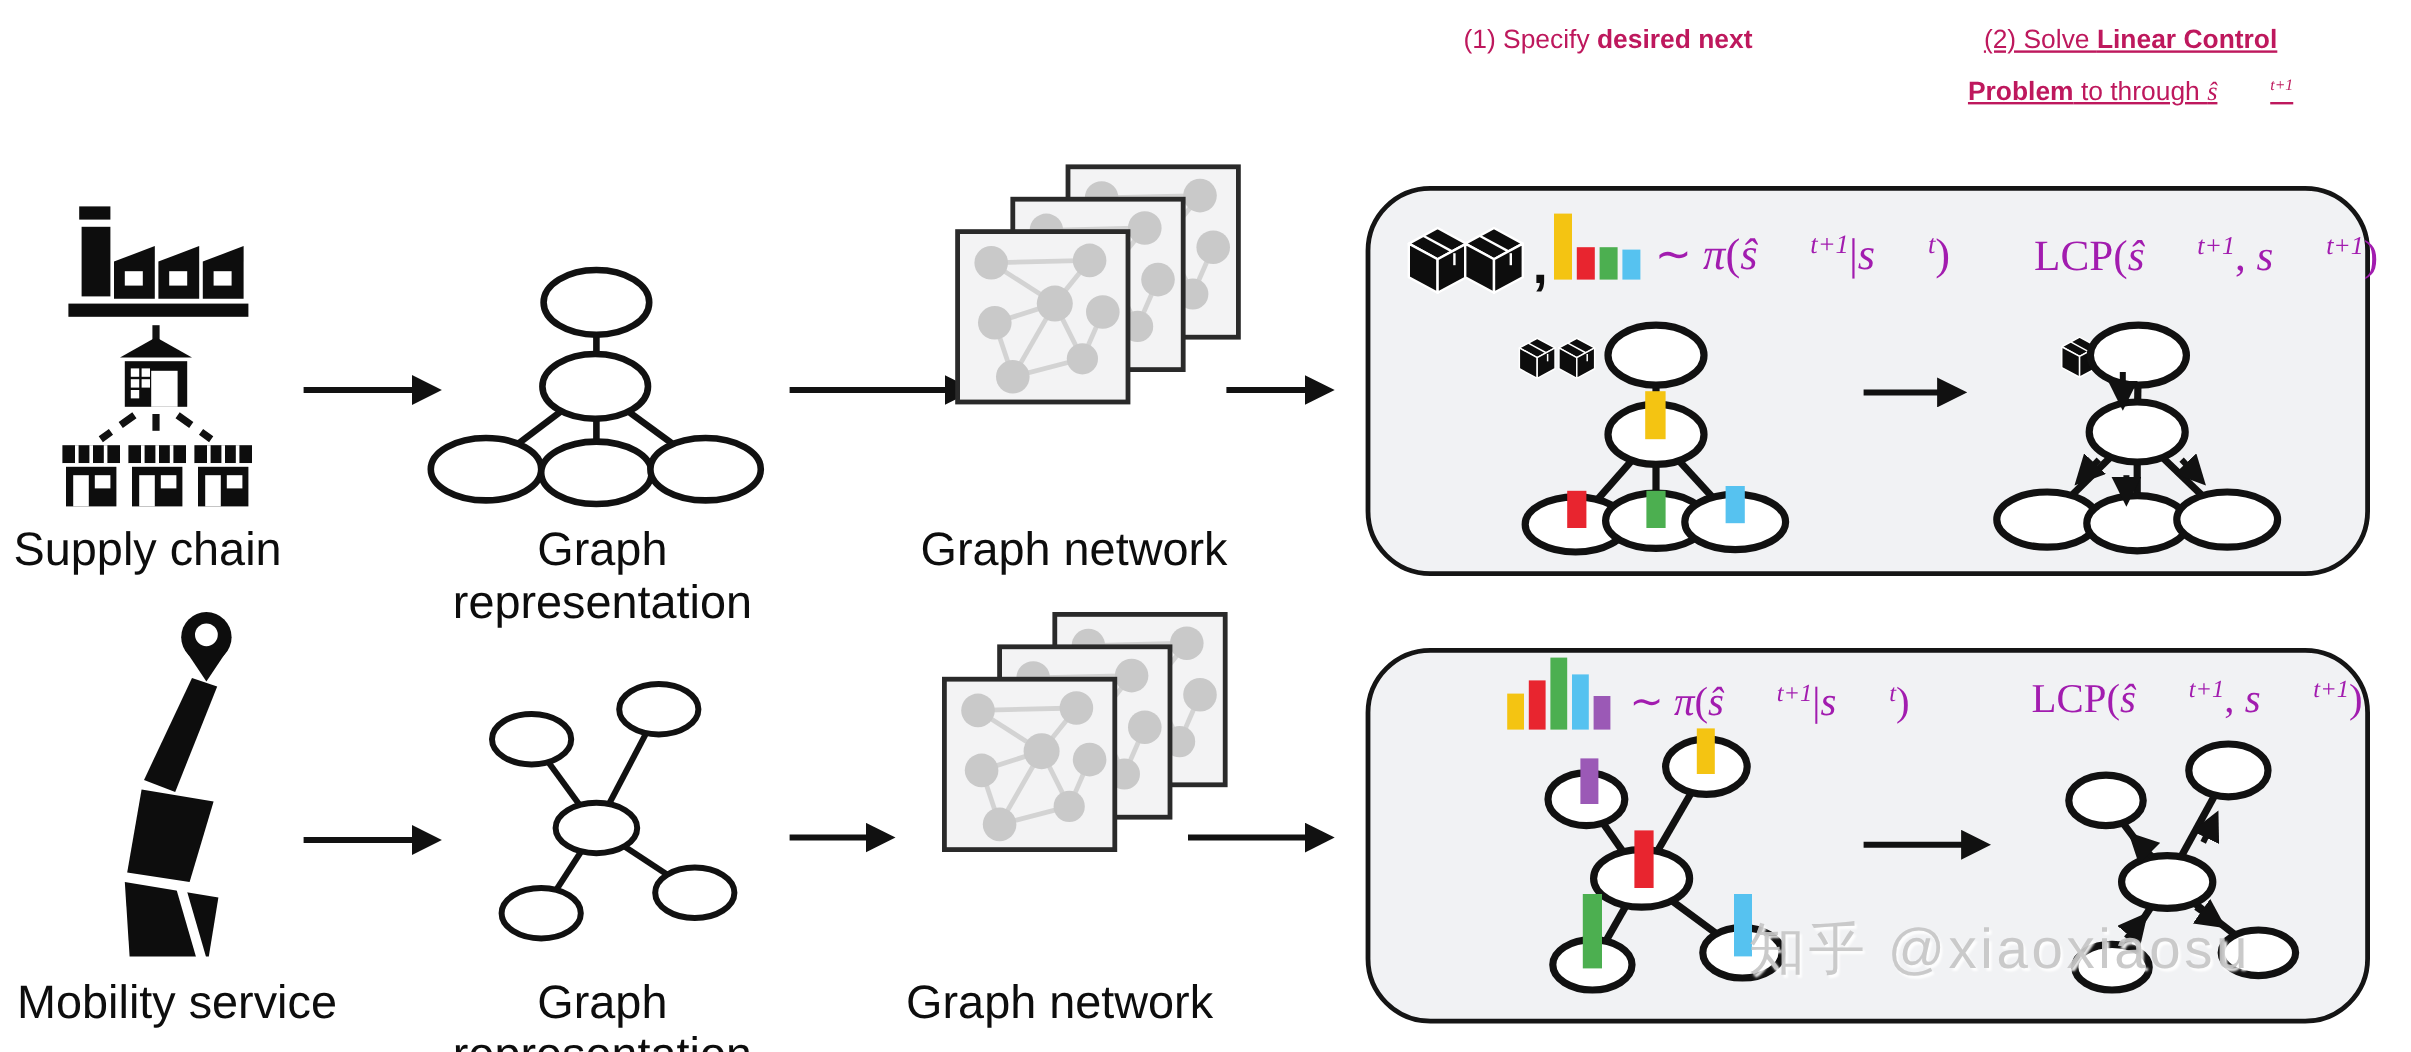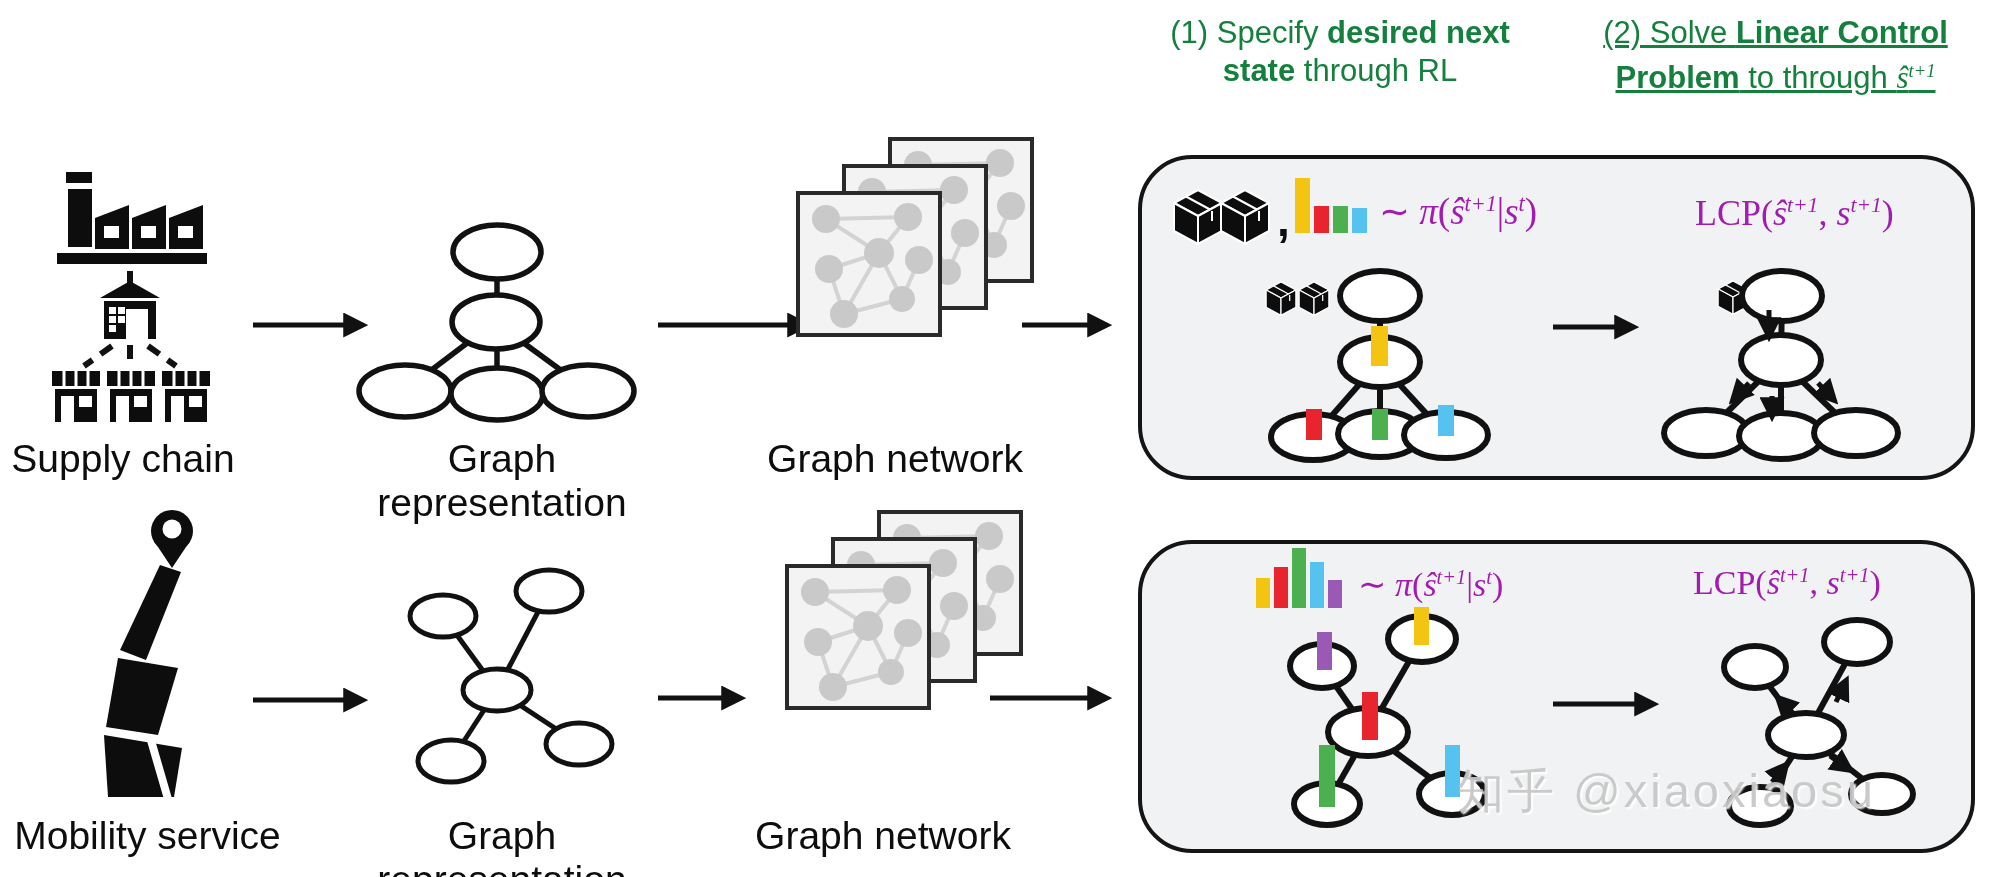--- a/index.html
+++ b/index.html
@@ -2,26 +2,26 @@
 <html><head>
 <meta charset="utf-8">
 <style>
   html,body{margin:0;padding:0;background:#fff;}
   .canvas{position:relative;width:2009px;height:877px;background:#fff;overflow:hidden;
           font-family:"Liberation Sans",sans-serif;color:#111;}
   .panel{position:absolute;background:#f1f2f4;border:4px solid #151515;border-radius:54px;
          box-sizing:border-box;z-index:1;}
   svg.fig{position:absolute;left:0;top:0;z-index:3;}
   .txt{position:absolute;z-index:4;}
-  .hdr{font-size:31px;line-height:38px;text-align:center;color:#15803d;}
+  .hdr{font-size:22px;line-height:38px;text-align:center;color:#be185d;}
   .hdr span,.hdr b,.mexpr span,.mexpr sup{white-space:pre;}
   .lbl{font-size:39px;text-align:center;color:#0d0d0d;}
   .mexpr{font-family:Liberation Serif, serif;color:#a21caf;}
   .mexpr .it,.mexpr sup,.mathv i,.mathv sup{font-style:italic;}
-  .mexpr sup,.mathv sup{font-size:60%;}
+  .mexpr sup,.mathv sup{font-size:60%;margin-left:44px;}
   .mathv{font-family:"Liberation Serif",serif;}
   .comma{font-size:46px;font-weight:800;color:#0d0d0d;}
   .hist{position:absolute;display:flex;align-items:flex-end;z-index:4;}
   .hist .bar{flex:0 0 auto;}
   .watermark{position:absolute;z-index:6;font-size:47px;letter-spacing:3px;
              color:rgba(198,198,198,0.92);text-shadow:2px 2px 2px rgba(255,255,255,0.95);}
 </style>
 </head>
 <body>
 
@@ -283,21 +283,20 @@
         <line x1="1794" y1="714" x2="1778" y2="698" marker-end="url(#ah)"></line>
         <line x1="1836" y1="702" x2="1846" y2="681" marker-end="url(#ah)"></line>
         <line x1="1772" y1="782" x2="1786" y2="765" marker-end="url(#ah)"></line>
         <line x1="1830" y1="756" x2="1850" y2="770" marker-end="url(#ah)"></line>
       </g>
     </g>
   </svg>
 
   <div class="txt hdr" style="left:1125px;top:14px;width:430px;">
     <div><span>(1) Specify </span><b>desired next</b></div>
-    <div><b>state</b><span> through RL</span></div>
   </div>
   <div class="txt hdr" style="left:1548px;top:14px;width:455px;text-decoration:underline;">
     <div><span>(2) Solve </span><b>Linear Control</b></div>
     <div><b>Problem</b><span> to through </span><span class="mathv"><i>ŝ</i><sup>t+1</sup></span></div>
   </div>
 
   <div class="txt lbl" style="left:8px;top:437px;width:230px;">Supply chain</div>
   <div class="txt lbl" style="left:322px;top:437px;width:360px;">Graph representation</div>
   <div class="txt lbl" style="left:740px;top:437px;width:310px;">Graph network</div>
   <div class="txt lbl" style="left:0px;top:814px;width:295px;">Mobility service</div>

